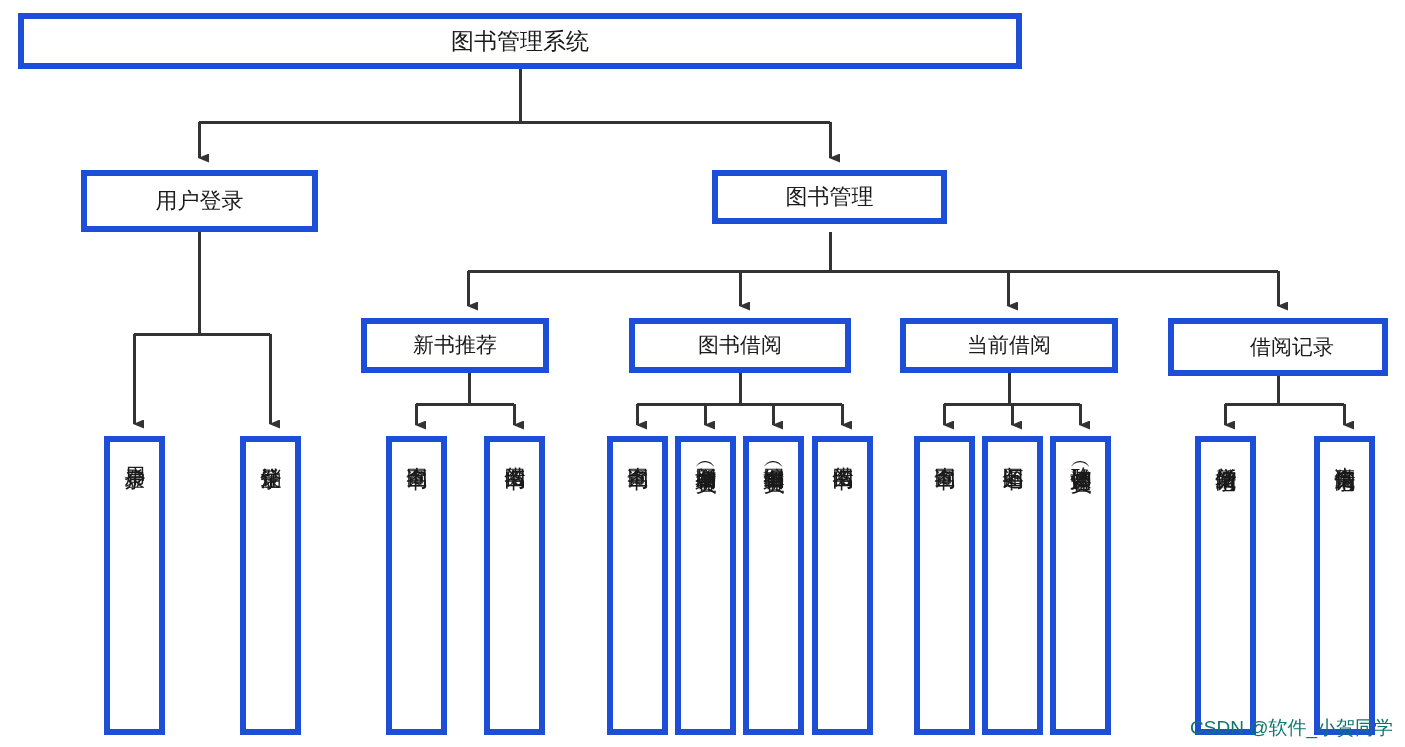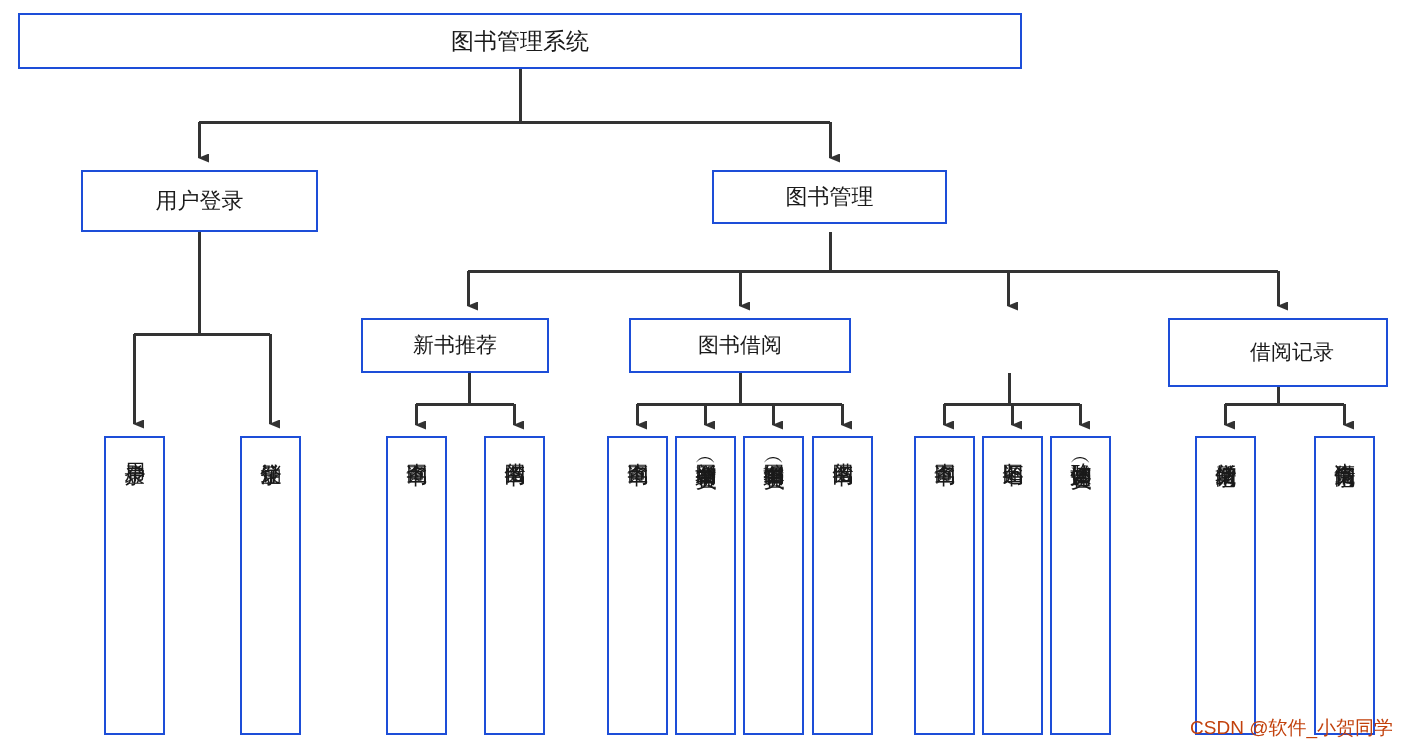--- a/index.html
+++ b/index.html
@@ -23,21 +23,21 @@
     left: 0;
     top: 0;
     width: 1405px;
     height: 747px;
     pointer-events: none;
   }
   .node {
     position: absolute;
     box-sizing: border-box;
     background: #ffffff;
-    border: 2px solid #1d4ed8;
+    border: 6px solid #1d4ed8;
     display: flex;
     align-items: center;
     justify-content: center;
     color: #1a1a1a;
     z-index: 2;
   }
   .node-label {
     display: block;
     text-align: center;
     line-height: 1.05;
@@ -56,21 +56,21 @@
     font-size: 21px;
     line-height: 1.18;
     letter-spacing: 1px;
     white-space: nowrap;
   }
   #watermark {
     position: absolute;
     right: 12px;
     bottom: 6px;
     font-size: 19px;
-    color: #c2410c;
+    color: #0f766e;
     z-index: 5;
     white-space: nowrap;
     font-family: "Liberation Sans", "DejaVu Sans", sans-serif;
   }
 </style>
 </head>
 <body>
 
 <div id="diagram-canvas">
 
@@ -137,21 +137,24 @@
   <div class="node level2" style="left:712px; top:170px; width:235px; height:54px;">
     <span class="node-label">图书管理</span>
   </div>
 
   <div class="node level3" style="left:361px; top:318px; width:188px; height:55px;">
     <span class="node-label">新书推荐</span>
   </div>
   <div class="node level3" style="left:629px; top:318px; width:222px; height:55px;">
     <span class="node-label">图书借阅</span>
   </div>
-  <div class="node level3" style="left:1168px; top:318px; width:220px; height:69px;padding-left:28px;">
+  <div class="node level3" style="left:900px; top:318px; width:218px; height:55px;">
+    <span class="node-label">当前借阅</span>
+  </div>
+  <div class="node level3" style="left:1168px; top:318px; width:220px; height:58px;padding-left:28px;">
     <span class="node-label">借阅记录</span>
   </div>
 
   <div class="node leaf" style="left:104px; top:436px; width:61px; height:299px;">
     <span class="node-label">用户登录</span>
   </div>
   <div class="node leaf" style="left:240px; top:436px; width:61px; height:299px;">
     <span class="node-label">注销登录</span>
   </div>
   <div class="node leaf" style="left:386px; top:436px; width:61px; height:299px;">

